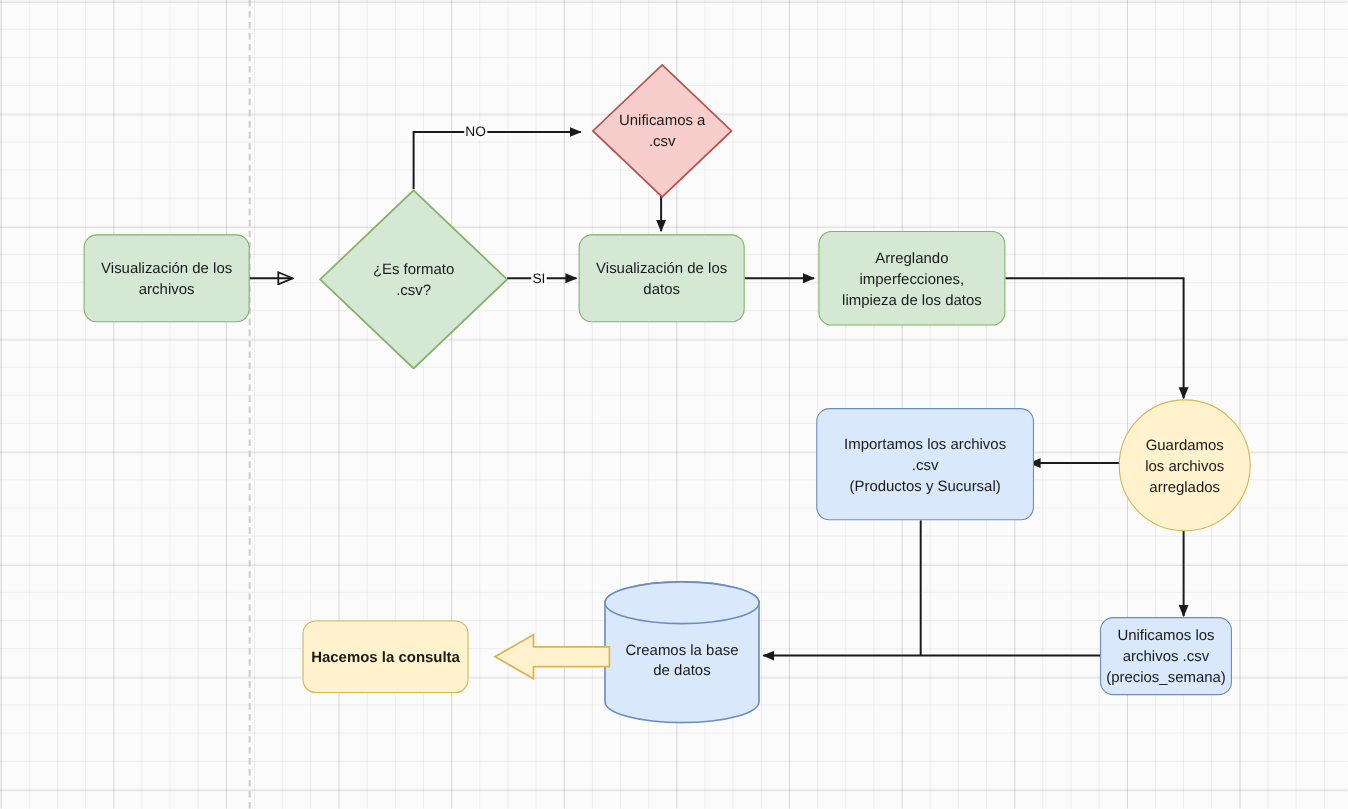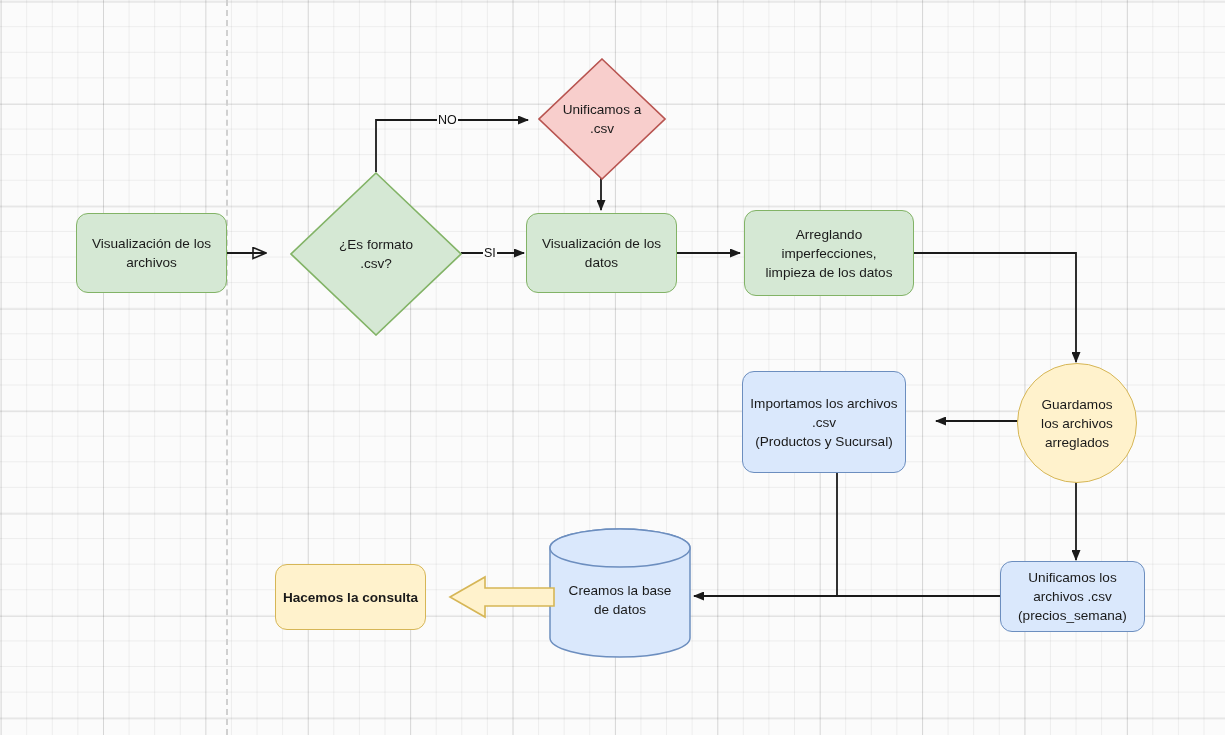--- a/index.html
+++ b/index.html
@@ -153,27 +153,27 @@
 imperfecciones,
 limpieza de los datos</span>
   </div>
 
   <div class="circle" style="left:1017px;top:363px;width:118px;height:118px;">
     <span>Guardamos
 los archivos
 arreglados</span>
   </div>
 
-  <div class="node rounded blue" style="left:742px;top:371px;width:164px;height:102px;">
+  <div class="node rounded blue" style="left:742px;top:371px;width:198px;height:102px;">
     <span>Importamos los archivos
 .csv
 (Productos y Sucursal)</span>
   </div>
 
-  <div class="node rounded blue" style="left:1000px;top:561px;width:145px;height:71px;">
+  <div class="node rounded blue" style="left:1000px;top:561px;width:120px;height:71px;">
     <span>Unificamos los
 archivos .csv
 (precios_semana)</span>
   </div>
 
   <div class="cylinder" style="left:549px;top:528px;width:142px;height:130px;">
     <svg width="142" height="130" viewBox="0 0 142 130" xmlns="http://www.w3.org/2000/svg">
       <path d="M1,20 L1,110 A70,19 0 0 0 141,110 L141,20 A70,19 0 0 0 1,20 z" fill="#dae8fc" stroke="#6c8ebf" stroke-width="1.5"></path>
       <path d="M1,20 A70,19 0 0 0 141,20 A70,19 0 0 0 1,20 z" fill="#dae8fc" stroke="#6c8ebf" stroke-width="1.5"></path>
     </svg>
@@ -184,16 +184,16 @@
   <div class="blockarrow" style="left:447px;top:572px;width:110px;height:50px;">
     <svg width="110" height="50" viewBox="0 0 110 50" xmlns="http://www.w3.org/2000/svg">
       <path d="M3,25 L38,5 L38,16 L107,16 L107,34 L38,34 L38,45 z" fill="#fff2cc" stroke="#d6b656" stroke-width="1.6" stroke-linejoin="miter"></path>
     </svg>
   </div>
 
   <div class="node rounded yellow" style="left:275px;top:564px;width:151px;height:66px;">
     <span>Hacemos la consulta</span>
   </div>
 
-  <div class="edge-label" style="left:437px;top:113px;">NO</div>
+  <div class="edge-label" style="left:422px;top:113px;">NO</div>
   <div class="edge-label" style="left:483px;top:246px;">SI</div>
 
 </div>
 
 </body></html>

